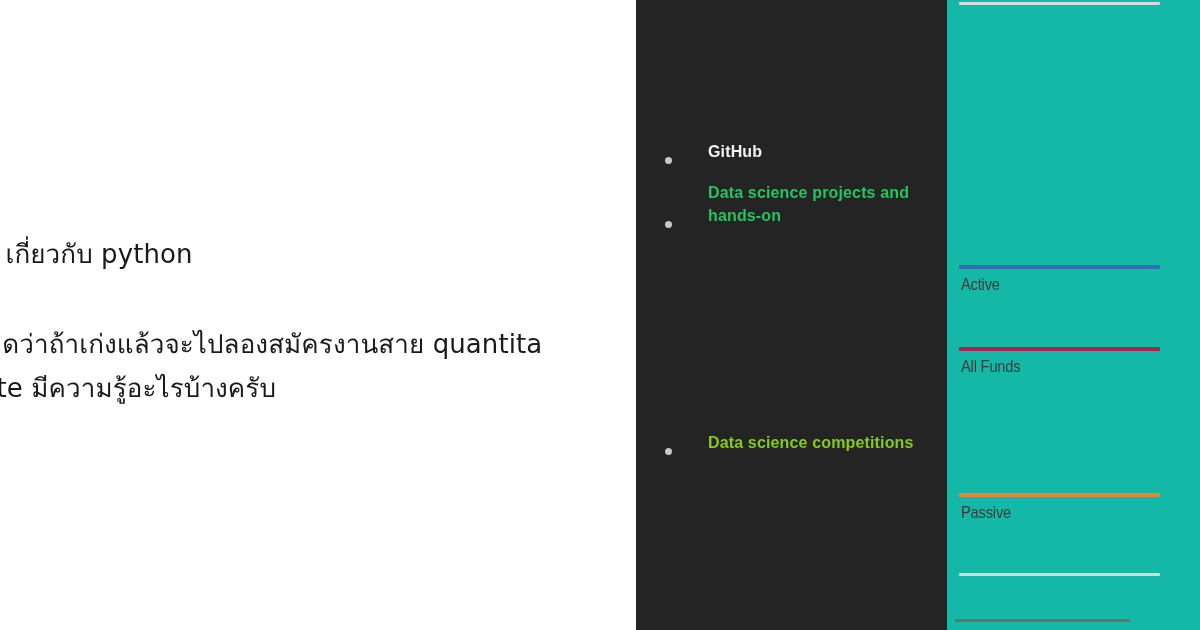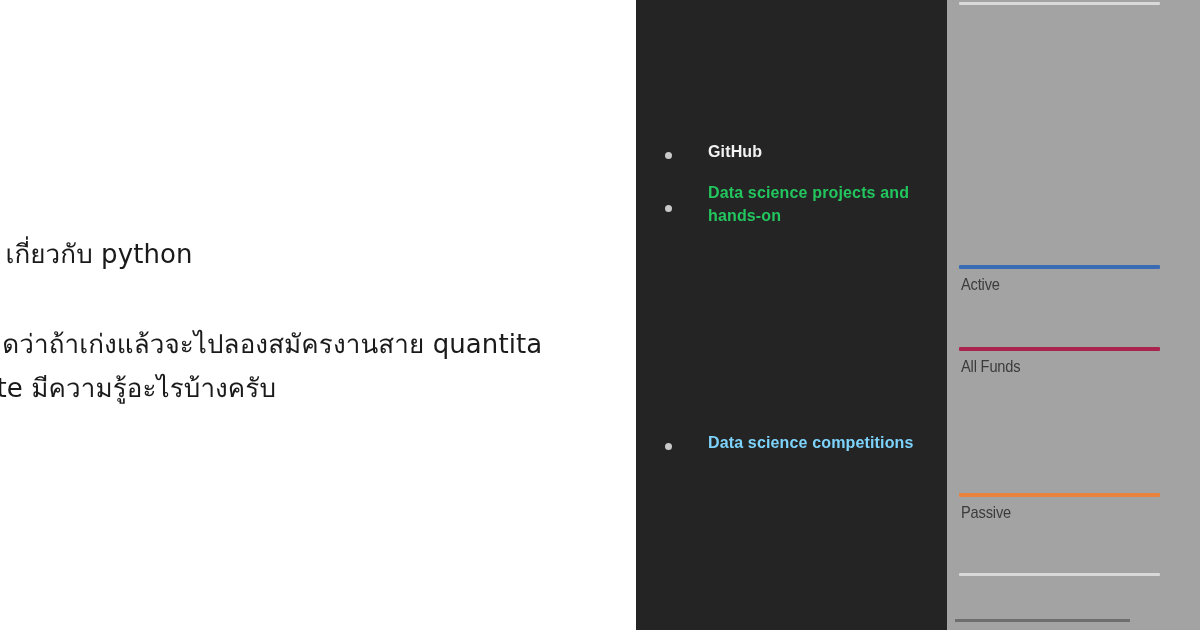--- a/index.html
+++ b/index.html
@@ -55,21 +55,21 @@
   .bullet-group {
     position: absolute;
     left: 0;
     width: 311px;
   }
   #bullet-group-top { top: 140px; }
   #bullet-group-bottom { top: 431px; }
 
   .bullet-item {
     display: flex;
-    align-items: center;
+    align-items: flex-end;
     margin-bottom: 17px;
   }
   .bullet-dot {
     flex: 0 0 auto;
     width: 7px;
     height: 7px;
     border-radius: 50%;
     background: #c9c9c9;
     margin-left: 29px;
     margin-top: 8px;
@@ -86,21 +86,21 @@
     letter-spacing: 0.15px;
   }
 
   
   #chart-pane {
     position: absolute;
     left: 947px;
     top: 0;
     width: 253px;
     height: 630px;
-    background: #a3a3a3;
+    background: #14b8a6;
     overflow: hidden;
   }
   .series-row {
     position: absolute;
     left: 0;
     width: 253px;
   }
   .series-line {
     position: absolute;
     left: 12px;
@@ -162,21 +162,21 @@
         <span class="bullet-dot" style="background: rgb(201, 201, 201);"></span>
         <span class="bullet-text" style="color: #22c55e;">Data science projects and hands-on</span>
       </div>
 
     </div>
 
     <div class="bullet-group" id="bullet-group-bottom">
 
       <div class="bullet-item">
         <span class="bullet-dot" style="background: rgb(201, 201, 201);"></span>
-        <span class="bullet-text" style="color: #7dd3fc;">Data science competitions</span>
+        <span class="bullet-text" style="color: #84cc16;">Data science competitions</span>
       </div>
 
     </div>
 
   </div>
 
   <div id="chart-pane">
 
     <div class="grid-line" style="top: 2px; background: rgb(217, 217, 217);"></div>
 

